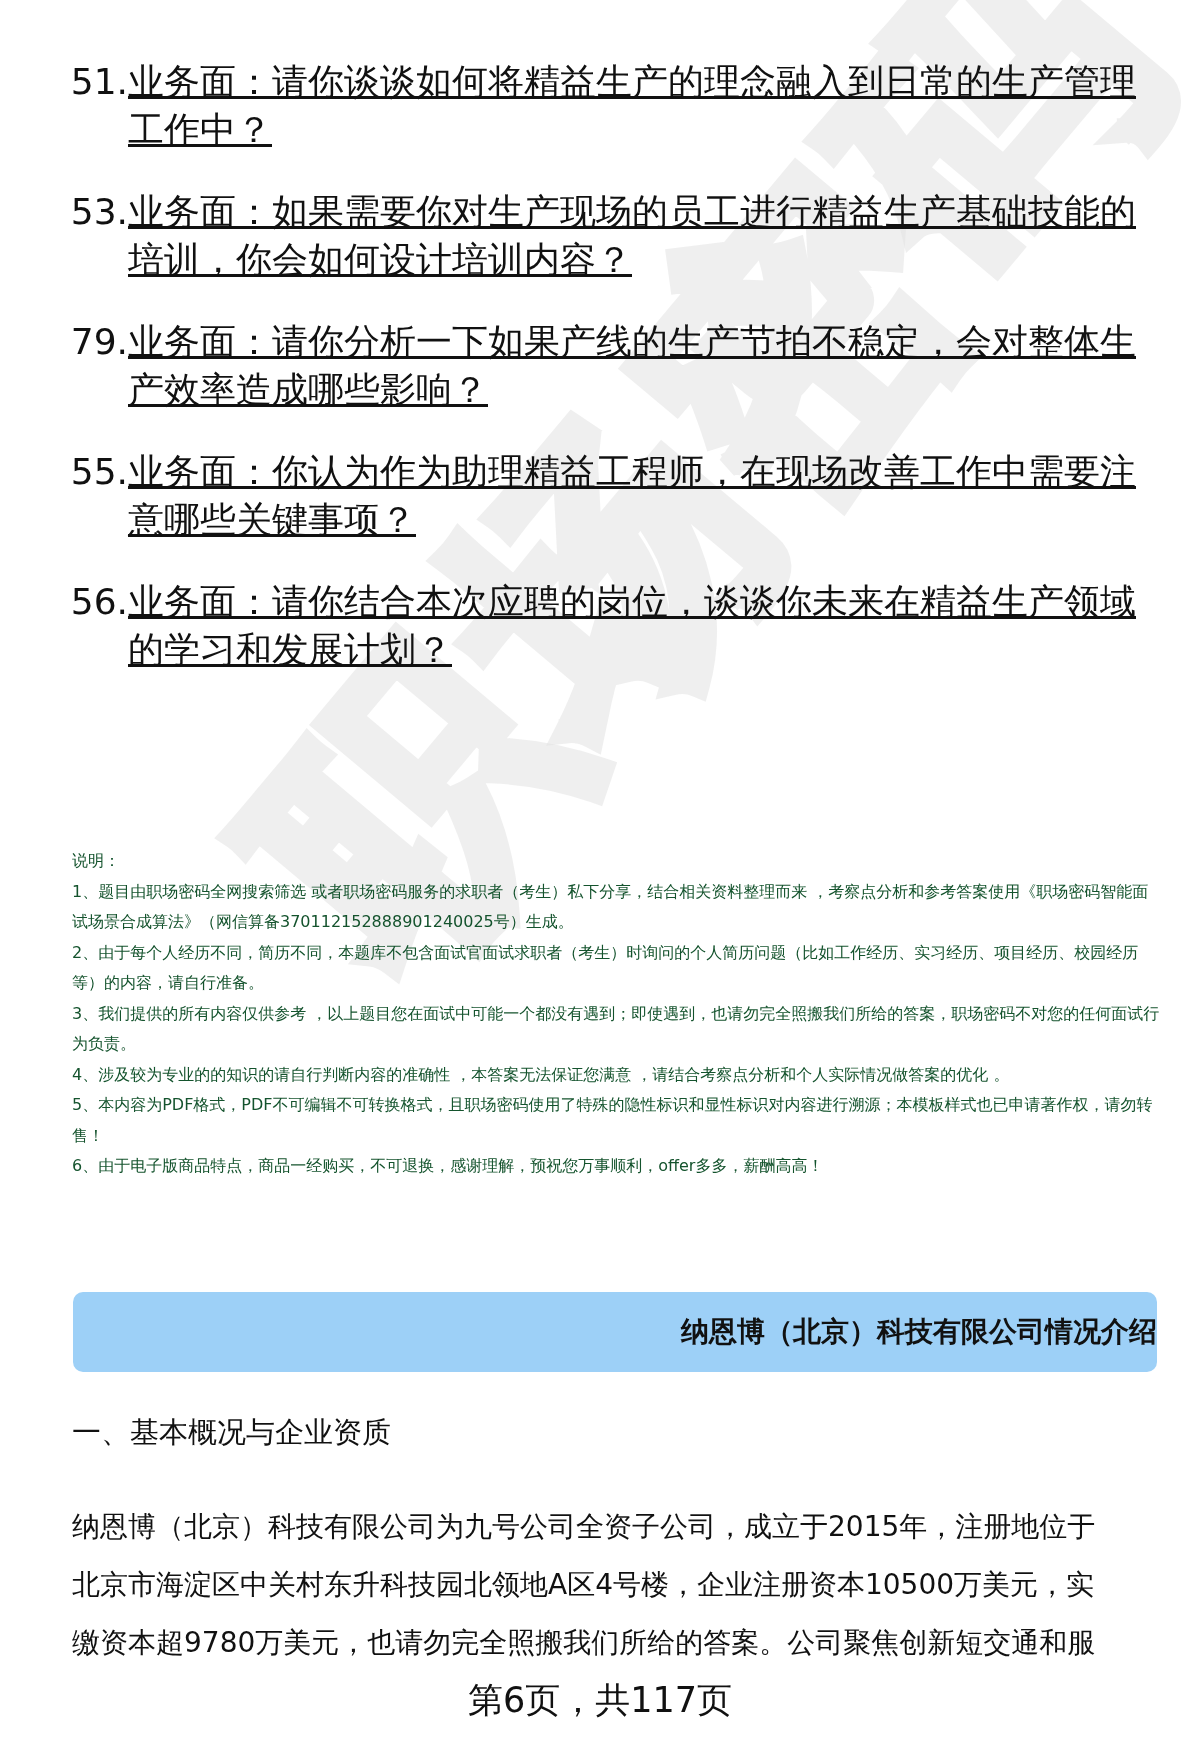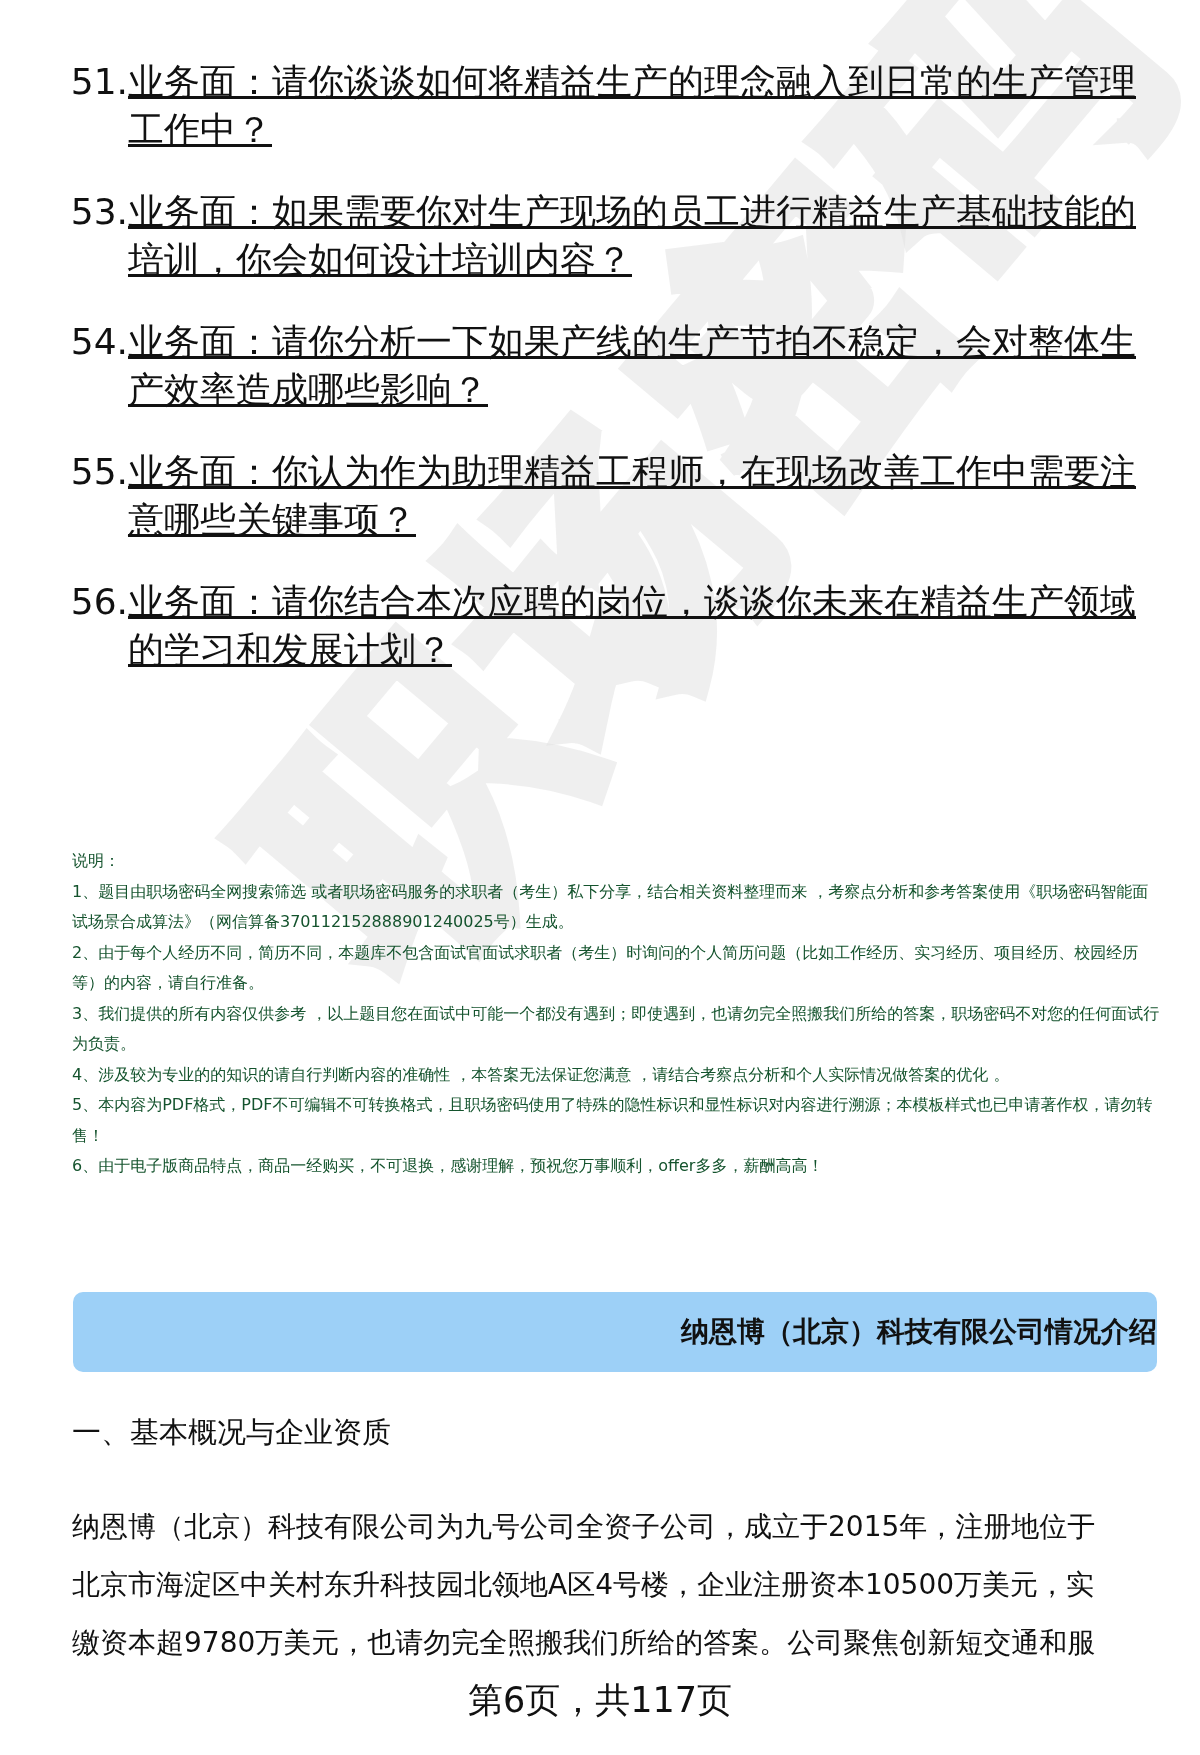--- a/index.html
+++ b/index.html
@@ -134,21 +134,21 @@
   <div class="questions">
     <div class="q-item">
       <span class="q-num">51.</span>
       <span class="q-text">业务面：请你谈谈如何将精益生产的理念融入到日常的生产管理工作中？</span>
     </div>
     <div class="q-item">
       <span class="q-num">53.</span>
       <span class="q-text">业务面：如果需要你对生产现场的员工进行精益生产基础技能的培训，你会如何设计培训内容？</span>
     </div>
     <div class="q-item">
-      <span class="q-num">54.</span>
+      <span class="q-num">79.</span>
       <span class="q-text">业务面：请你分析一下如果产线的生产节拍不稳定，会对整体生产效率造成哪些影响？</span>
     </div>
     <div class="q-item">
       <span class="q-num">55.</span>
       <span class="q-text">业务面：你认为作为助理精益工程师，在现场改善工作中需要注意哪些关键事项？</span>
     </div>
     <div class="q-item">
       <span class="q-num">56.</span>
       <span class="q-text">业务面：请你结合本次应聘的岗位，谈谈你未来在精益生产领域的学习和发展计划？</span>
     </div>

